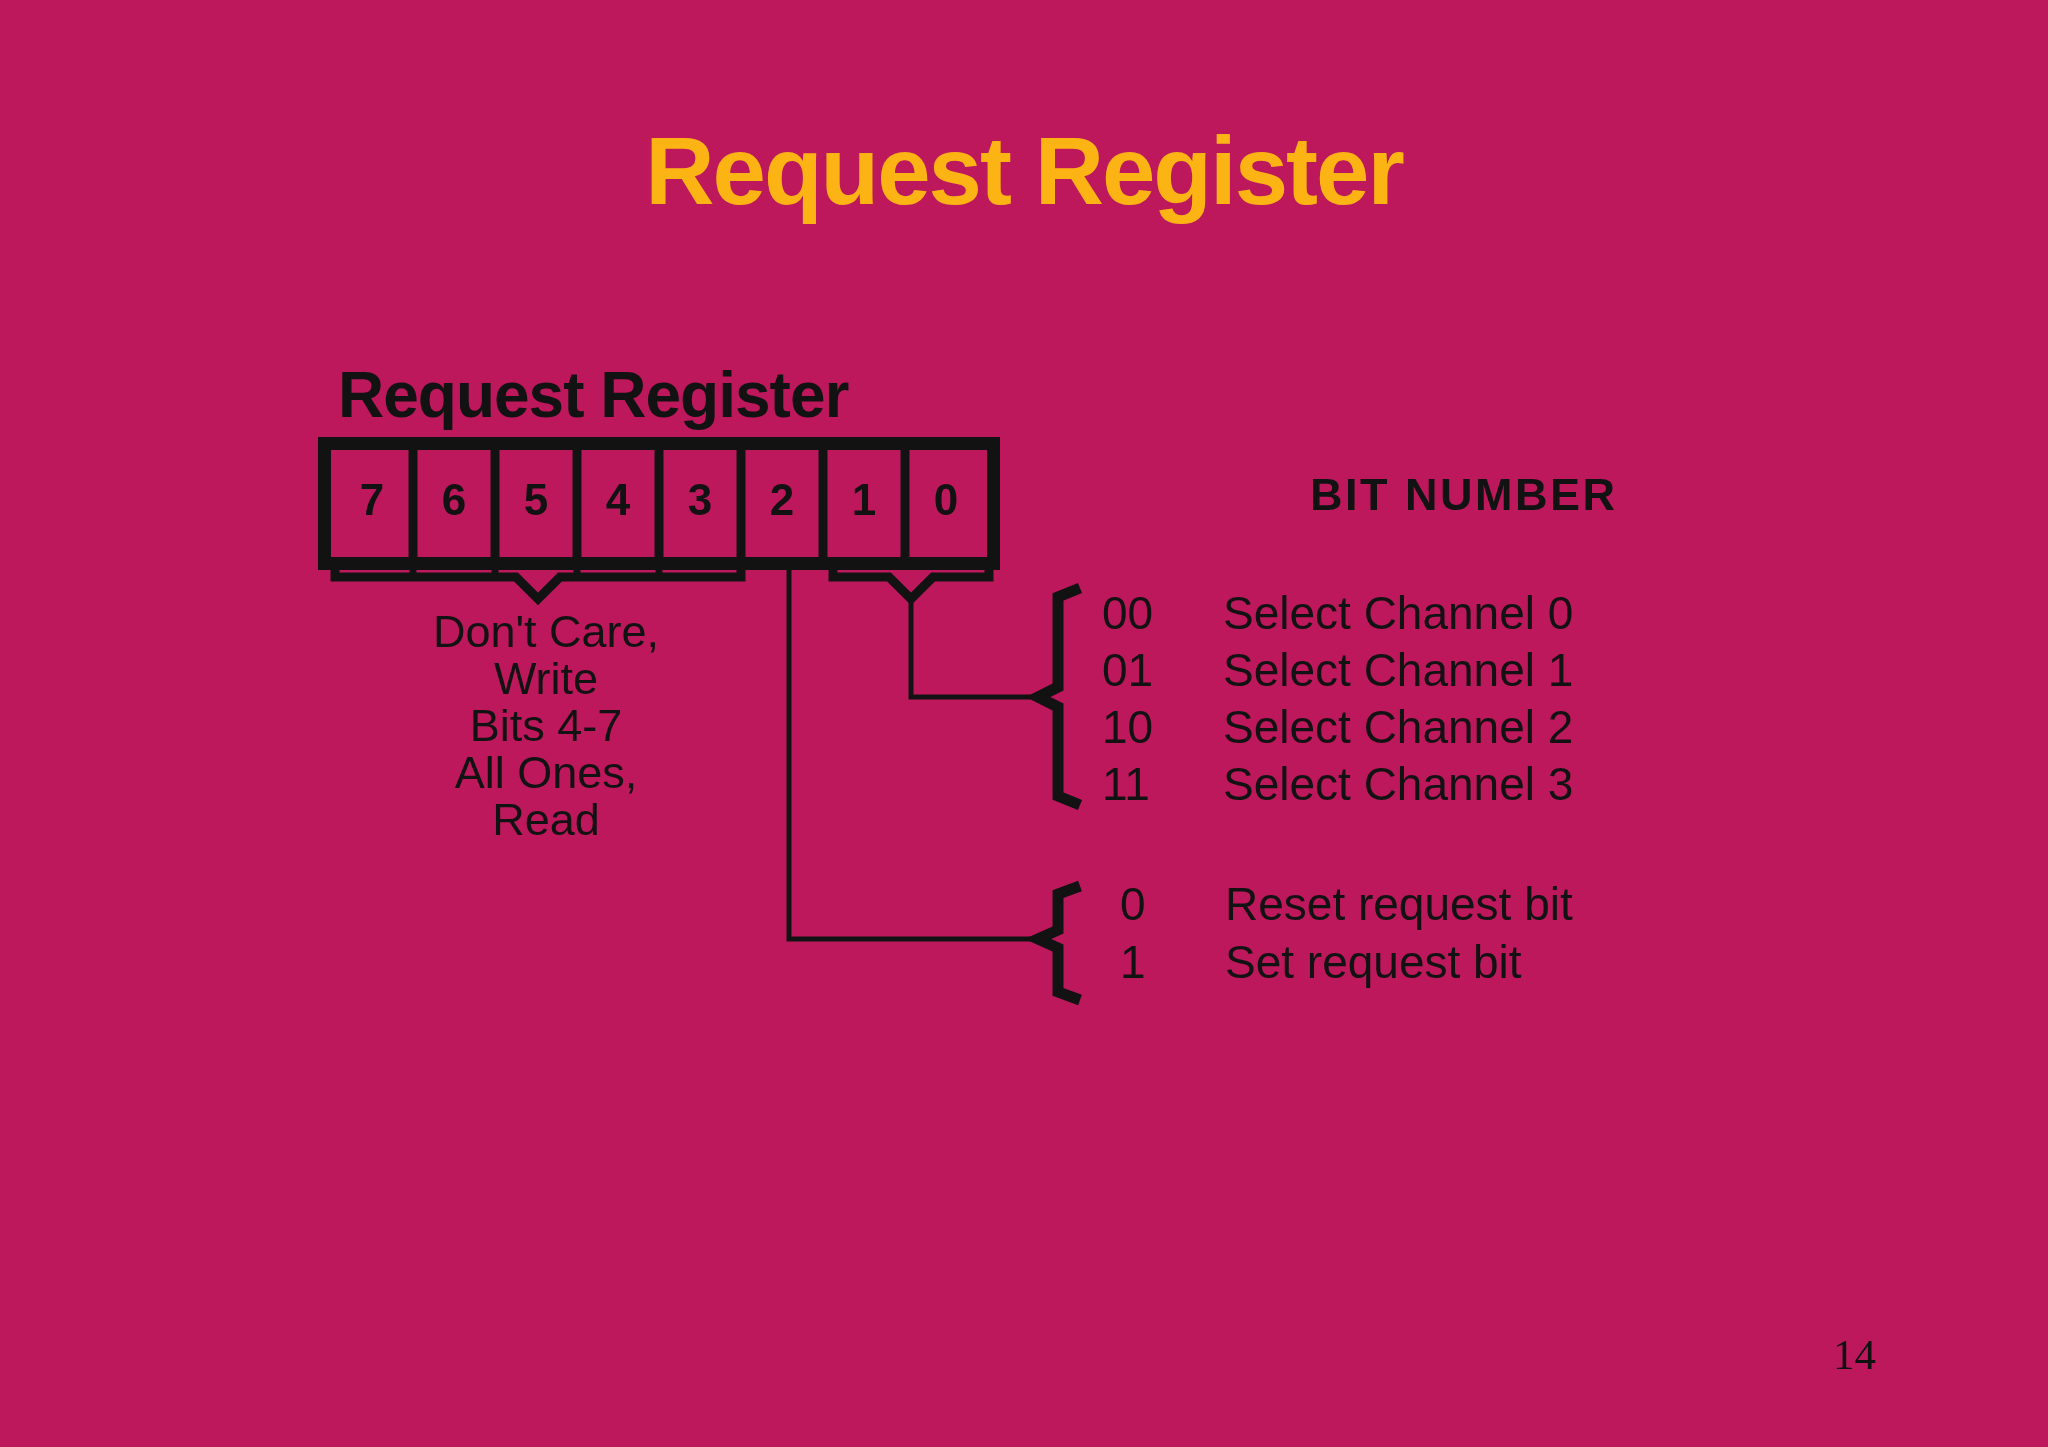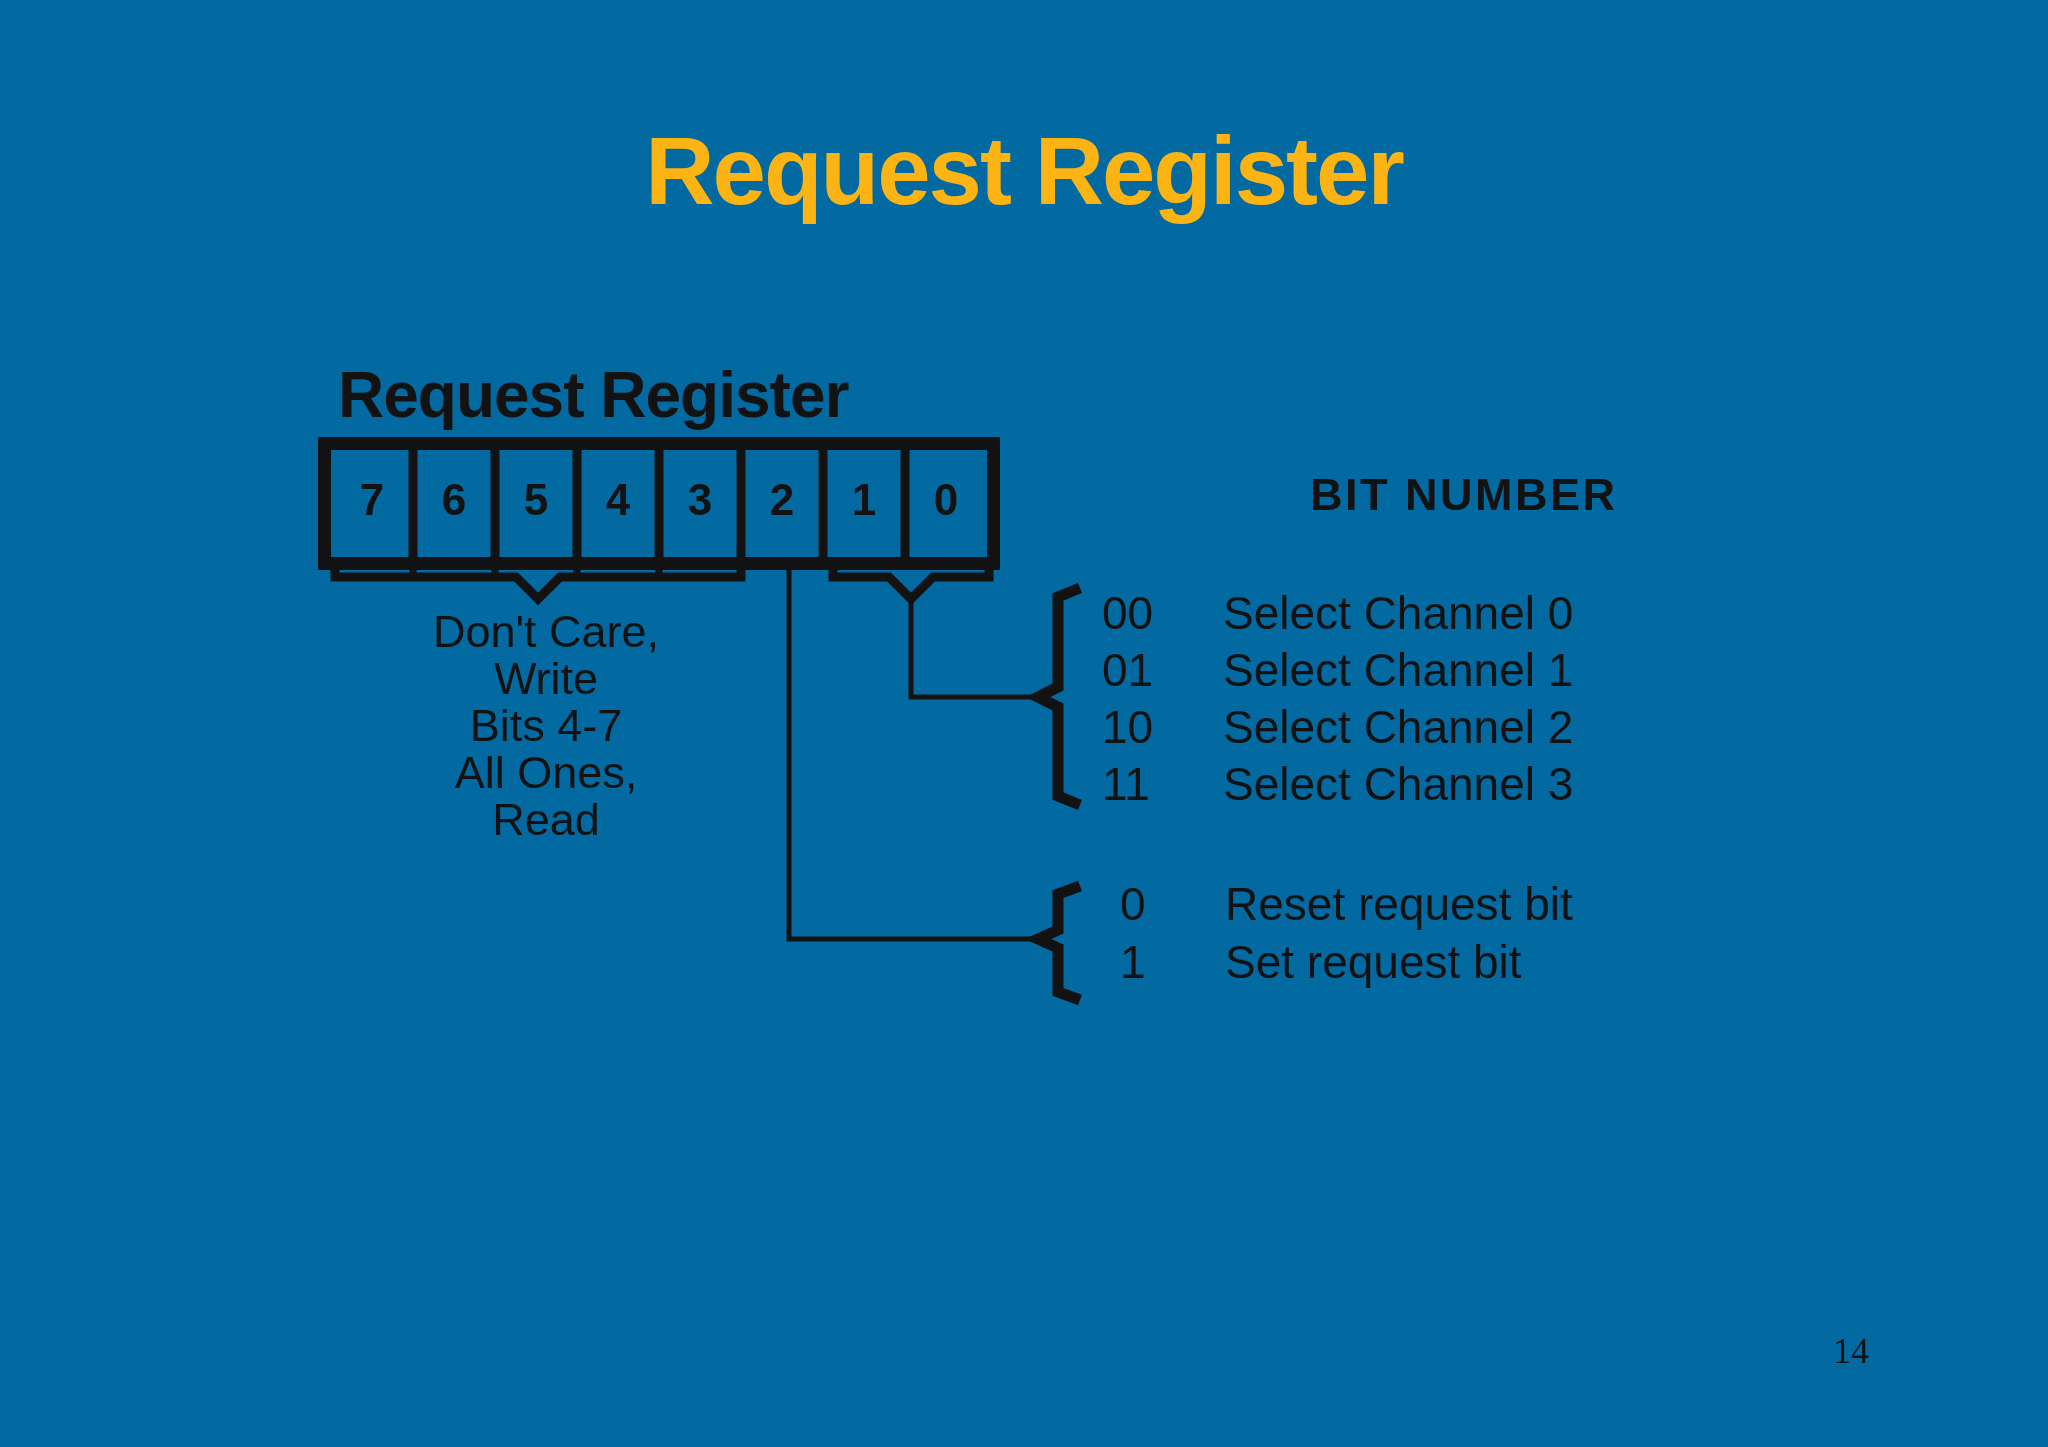--- a/index.html
+++ b/index.html
@@ -28,28 +28,28 @@
   .bit-num{font-weight:bold;font-size:44px;}
   .bitnumber-heading{font-weight:bold;font-size:45px;letter-spacing:2.5px;}
   .note-line{font-size:45px;fill:#262626;}
   .row-code{font-size:46px;fill:#2a2a2a;}
   .row-label{font-size:46px;fill:#2a2a2a;}
   .ink-stroke{stroke:currentColor;fill:none;}
   #page-number{
     position:absolute;
     left:1833px;top:1330px;
     font-family:"Liberation Serif",serif;
-    font-size:36px;
+    font-size:43px;
     color:#111111;
   }
 </style>
 </head>
 <body>
 
-<div id="slide" style="background: #0369a1;">
+<div id="slide" style="background: #be185d;">
 
   <div id="page-title" style="color: rgb(251, 180, 20);">Request Register</div>
 
   <svg id="diagram" viewBox="0 0 2048 1447" xmlns="http://www.w3.org/2000/svg" style="color: rgb(18, 18, 18);">
 
     <text class="reg-label" x="338" y="417">Request Register</text>
 
     <g>
       <rect class="ink-stroke" x="324.5" y="443.5" width="669" height="120" stroke-width="13"></rect>
       <g stroke-width="9">

